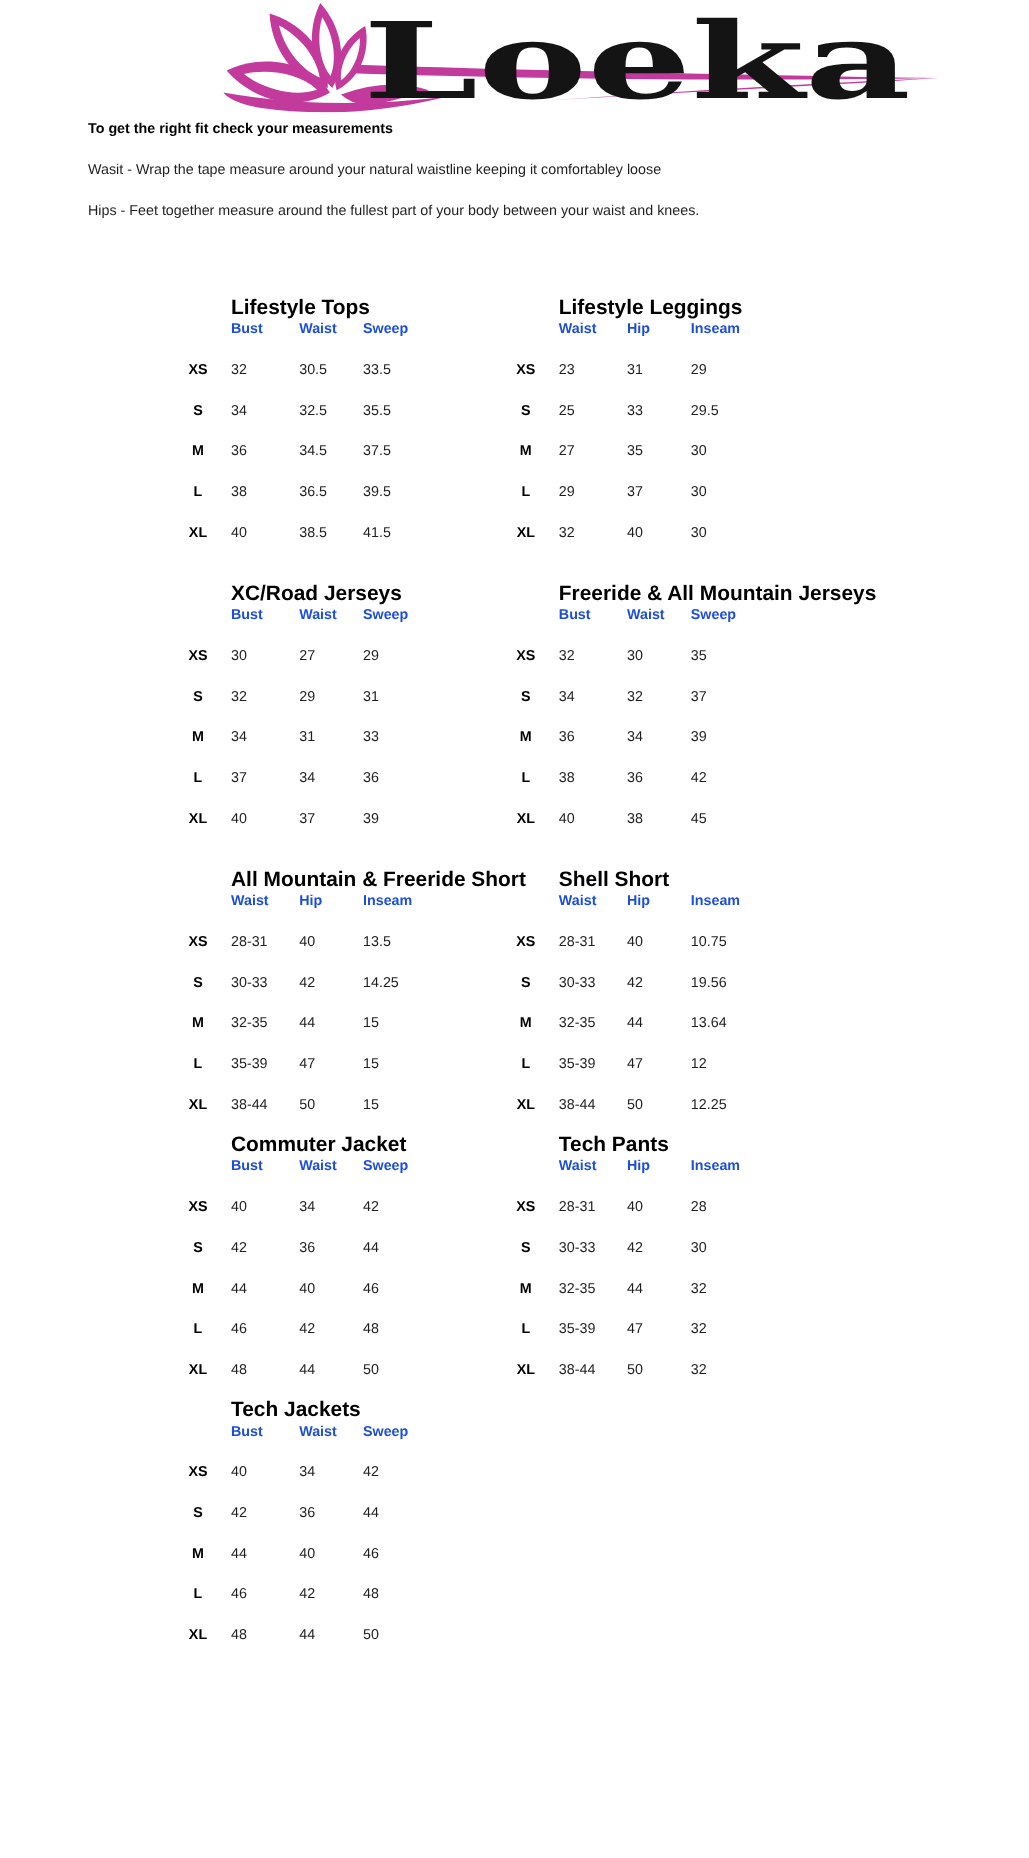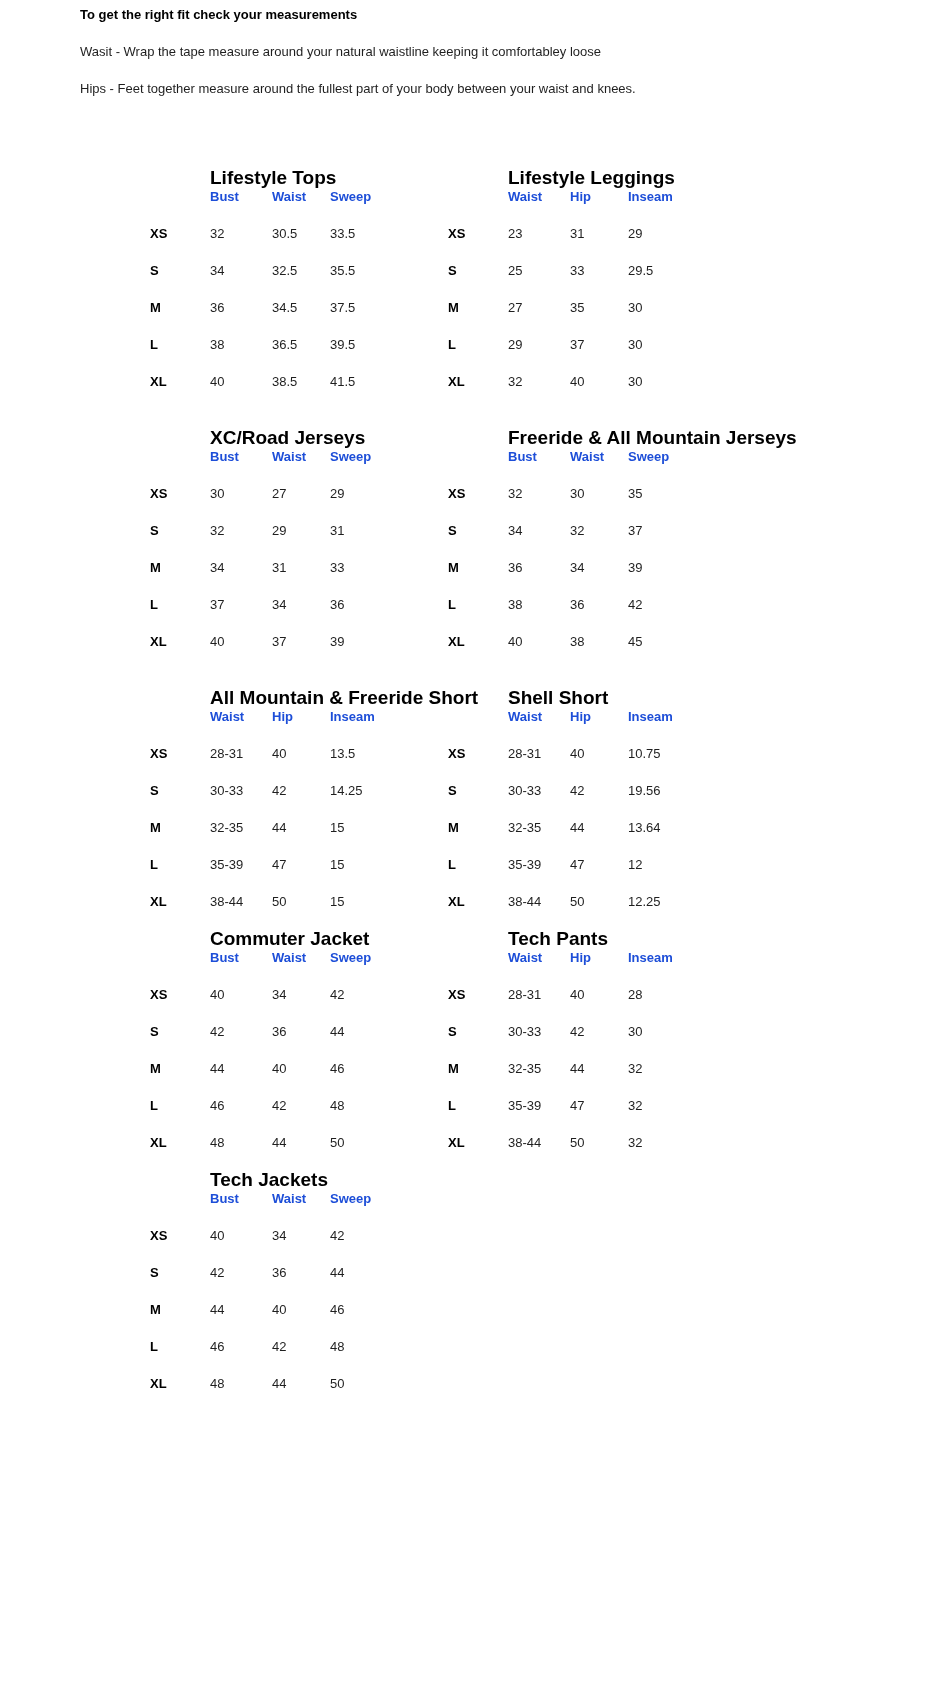--- a/index.html
+++ b/index.html
@@ -34,27 +34,61 @@
     font-size:19px; font-weight:bold; color:#000; white-space:nowrap;
   }
   .hdr-row, .data-rows {
     display:grid;
     grid-template-columns:60px 62px 58px 72px;
   }
   .hdr-row { height:19px; line-height:19px; }
   .hdr-row .cell { font-size:13px; font-weight:bold; color:#1d4ed8; }
   .data-rows { grid-auto-rows:37px; align-items:end; }
   .data-rows .cell { font-size:13px; line-height:16px; padding-bottom:1px; }
-  .cell.size { font-weight:bold; color:#000; }
+  .cell.size { font-weight:bold; color:#000;text-align:center; }
 </style>
 </head>
 <body>
 
 <div class="page">
 
+  <div class="logo-wrap">
+    <svg width="712" height="102" viewBox="0 0 712 102" aria-label="Loeka logo">
+      <g>
+
+        <path d="M150 58 C 320 64, 520 68, 706 71 C 560 77, 430 86, 340 92 C 470 84, 600 78, 706 71 L 706 71 C 520 74, 330 72, 150 66 Z" fill="#c23a9c"></path>
+
+        <path d="M55 84 Q 150 101 258 88 Q 170 110 88 98 Q 62 93 55 84 Z" fill="#c23a9c"></path>
+
+        <g transform="translate(152,84) rotate(-78)">
+          <path d="M0 0 C -26 -28 -20 -70 0 -96 C 20 -70 26 -28 0 0 Z" fill="#c23a9c"></path>
+          <path d="M0 -12 C -12 -32 -9 -62 0 -80 C 9 -62 12 -32 0 -12 Z" fill="#ffffff"></path>
+        </g>
+
+        <g transform="translate(150,80) rotate(-38)">
+          <path d="M0 0 C -22 -26 -17 -62 0 -86 C 17 -62 22 -26 0 0 Z" fill="#c23a9c"></path>
+          <path d="M0 -12 C -10 -30 -8 -55 0 -72 C 8 -55 10 -30 0 -12 Z" fill="#ffffff"></path>
+        </g>
+
+        <g transform="translate(154,80) rotate(-8)">
+          <path d="M0 0 C -19 -24 -15 -56 0 -78 C 15 -56 19 -24 0 0 Z" fill="#c23a9c"></path>
+          <path d="M0 -11 C -9 -27 -7 -50 0 -65 C 7 -50 9 -27 0 -11 Z" fill="#ffffff"></path>
+        </g>
+
+        <g transform="translate(158,82) rotate(24)">
+          <path d="M0 0 C -16 -20 -13 -46 0 -64 C 13 -46 16 -20 0 0 Z" fill="#c23a9c"></path>
+          <path d="M0 -10 C -7 -22 -6 -40 0 -52 C 6 -40 7 -22 0 -10 Z" fill="#ffffff"></path>
+        </g>
+
+        <path d="M162 86 Q 205 70 242 82 Q 210 92 186 96 Q 170 94 162 86 Z" fill="#c23a9c"></path>
+      </g>
+
+      <text x="182" y="89" textLength="498" lengthAdjust="spacingAndGlyphs" font-family="'DejaVu Serif', serif" font-size="96" font-weight="bold" fill="#141414">Loeka</text>
+    </svg>
+  </div>
 
   <div class="intro">
     <p class="bold">To get the right fit check your measurements</p>
     <p>Wasit - Wrap the tape measure around your natural waistline keeping it comfortabley loose</p>
     <p>Hips - Feet together measure around the fullest part of your body between your waist and knees.</p>
   </div>
 
   <div class="tables" id="tables">
       <div class="group">
         <div class="tbl left">

